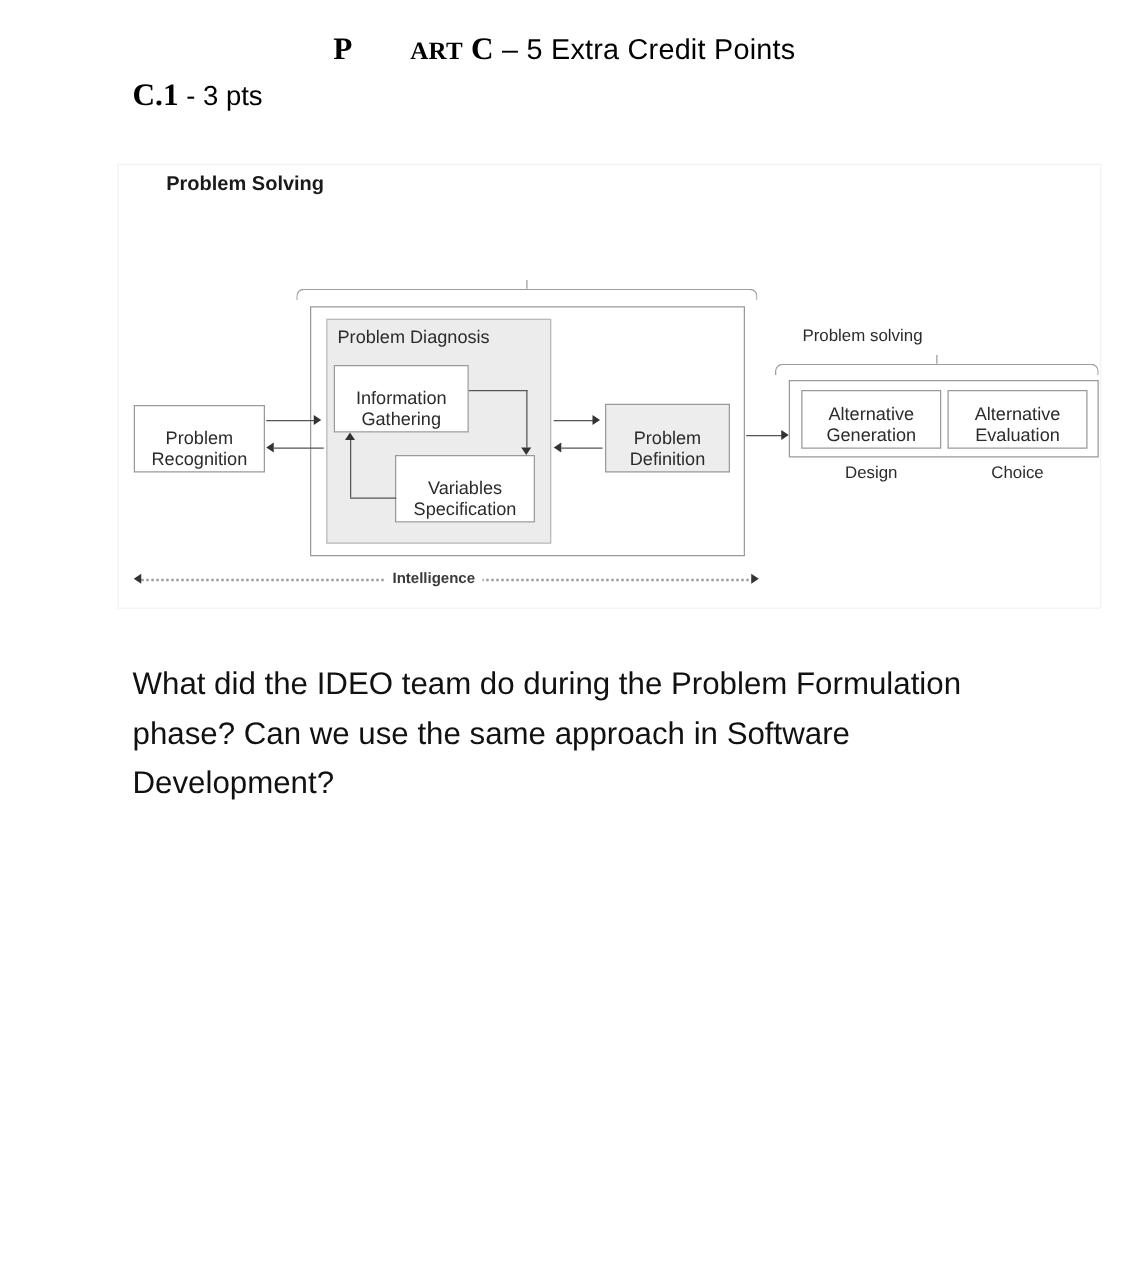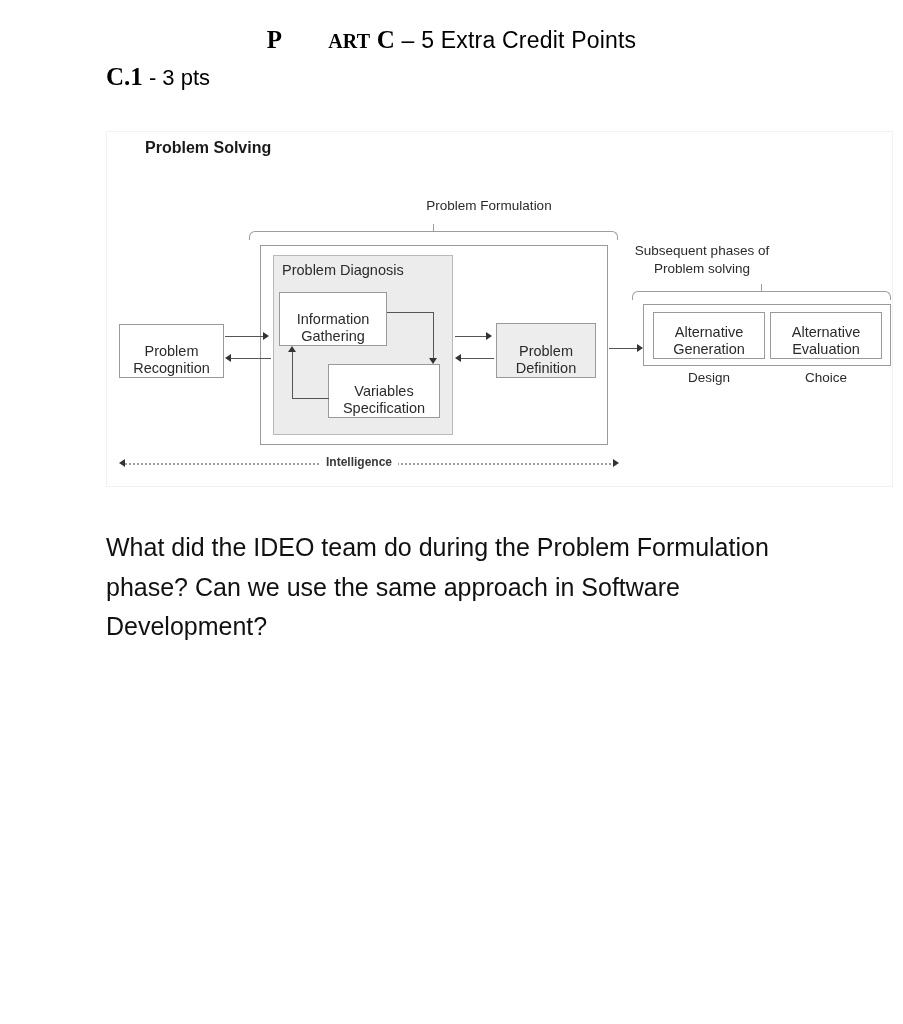--- a/index.html
+++ b/index.html
@@ -51,21 +51,21 @@
   }
   .subhead .qpts {
     font-family: "Liberation Sans", sans-serif;
     font-weight: normal;
     font-size: 22px;
   }
 
   
   .figure {
     position: absolute;
-    left: 106px;
+    left: 94px;
     top: 131px;
     width: 787px;
     height: 356px;
     background: #ffffff;
     border: 1px solid #f2f2f2;
     box-sizing: border-box;
   }
 
   .fig-title {
     position: absolute;
@@ -199,25 +199,23 @@
 </div>
 
 <div class="subhead">
   <span class="qnum">C.1</span><span class="qpts"> - 3 pts</span>
 </div>
 
 <div class="figure">
 
   <div class="fig-title">Problem Solving</div>
 
-  <div class="caption" style="left:252px; top:66px; width:260px;">Problem Formulation</div>
   <div class="bracket-tick" style="left:326px; top:92px;"></div>
   <div class="bracket" style="left:142px; top:99px; width:369px;"></div>
 
-  <div class="caption" style="left:465px; top:111px; width:260px;">Subsequent phases of</div>
   <div class="caption" style="left:465px; top:129px; width:260px;">Problem solving</div>
   <div class="bracket-tick" style="left:654px; top:152px;"></div>
   <div class="bracket" style="left:525px; top:159px; width:259px;"></div>
 
   <div class="box plain" style="left:153px; top:113px; width:348px; height:200px;"></div>
 
   <div class="box panel" style="left:166px; top:123px; width:180px; height:180px;"></div>
   <div class="panel-label" style="left:175px; top:130px;">Problem Diagnosis</div>
 
   <div class="box" style="left:172px; top:160px; width:108px; height:54px;">

